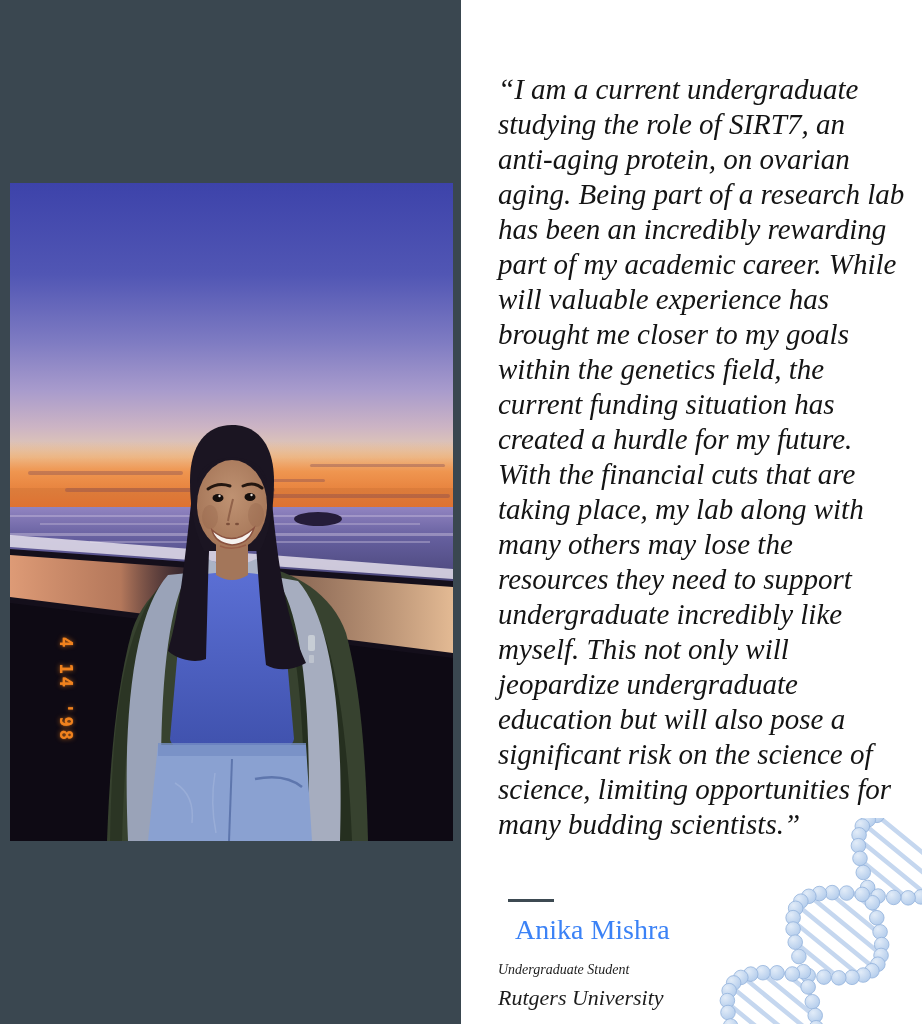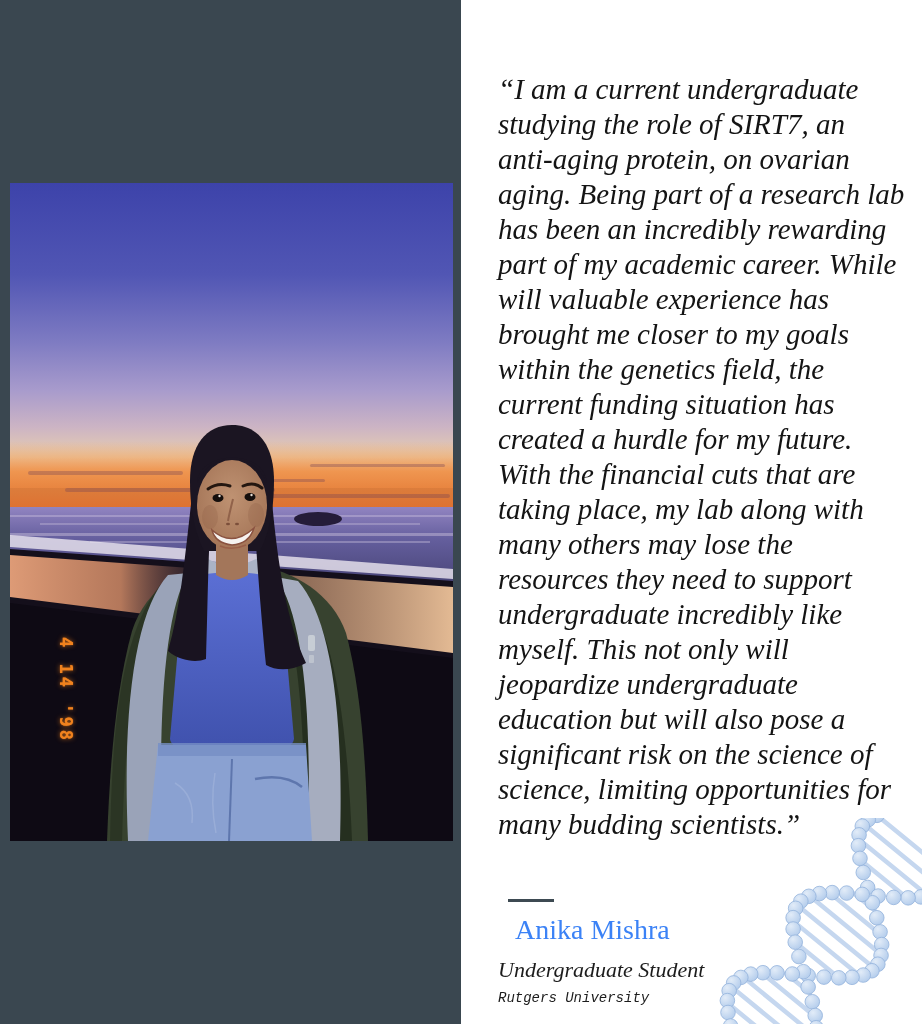--- a/index.html
+++ b/index.html
@@ -23,22 +23,22 @@
   
   .quote-panel{position:absolute;left:461px;top:8px;width:461px;height:1024px;background:#ffffff;}
 
   .quote{position:absolute;left:37px;top:64px;width:420px;font-style:italic;
          font-size:29px;line-height:35px;color:#141414;}
   .quote div{white-space:nowrap;}
 
   .divider{position:absolute;left:47px;top:891px;width:46px;height:3px;background:#3d4a52;}
 
   .person-name{position:absolute;left:37px;top:903px;font-size:28px;line-height:38px;color:#3b82f6;margin-left:17px;}
-  .person-role{position:absolute;left:37px;top:948px;font-size:22px;line-height:28px;font-style:italic;color:#1c1c1c;}
-  .person-org{position:absolute;left:37px;top:976px;font-size:14px;line-height:28px;font-style:italic;color:#1c1c1c;font-family:Liberation Mono, monospace;}
+  .person-role{position:absolute;left:37px;top:948px;font-size:14px;line-height:28px;font-style:italic;color:#1c1c1c;}
+  .person-org{position:absolute;left:37px;top:976px;font-size:22px;line-height:28px;font-style:italic;color:#1c1c1c;}
 
   
   #dna{position:absolute;right:0;bottom:0;}
 </style>
 </head>
 <body>
 
 <div class="page">
 
   <div class="photo-panel">

